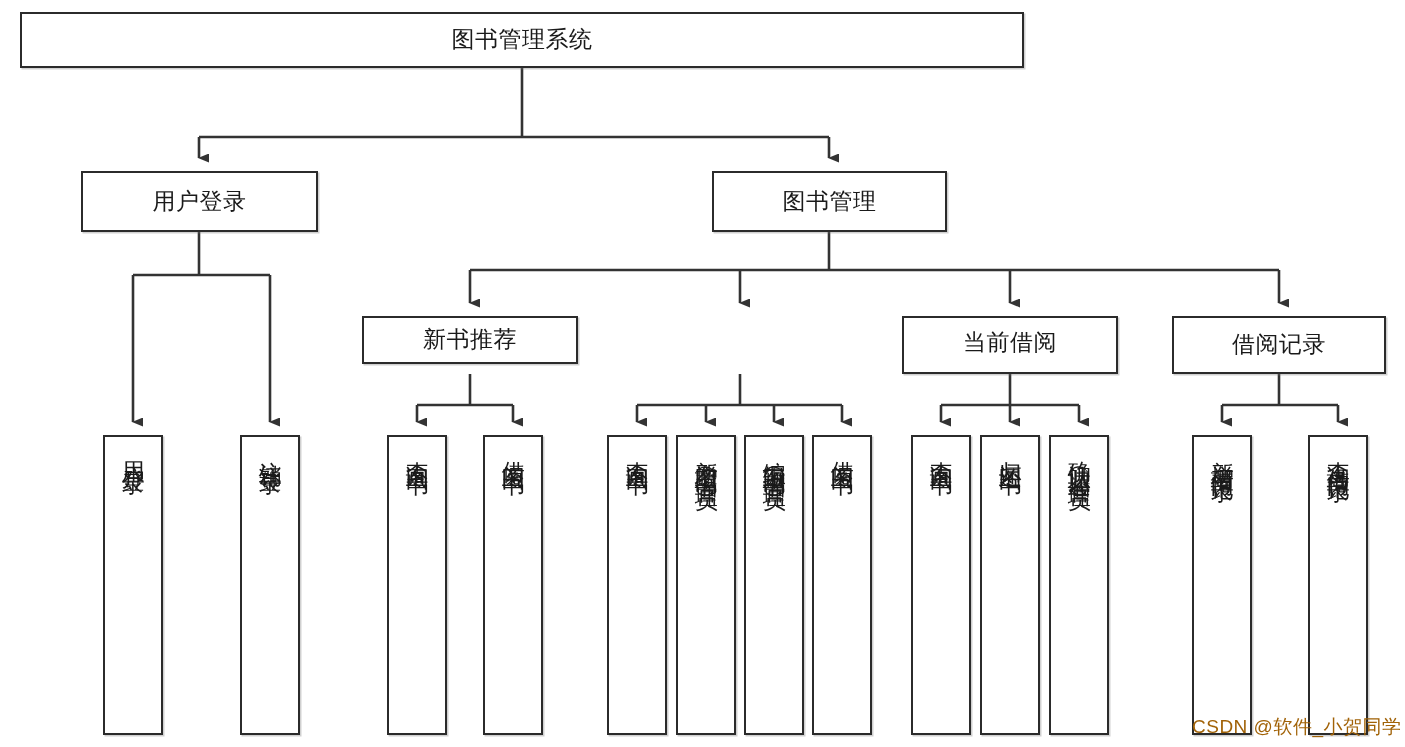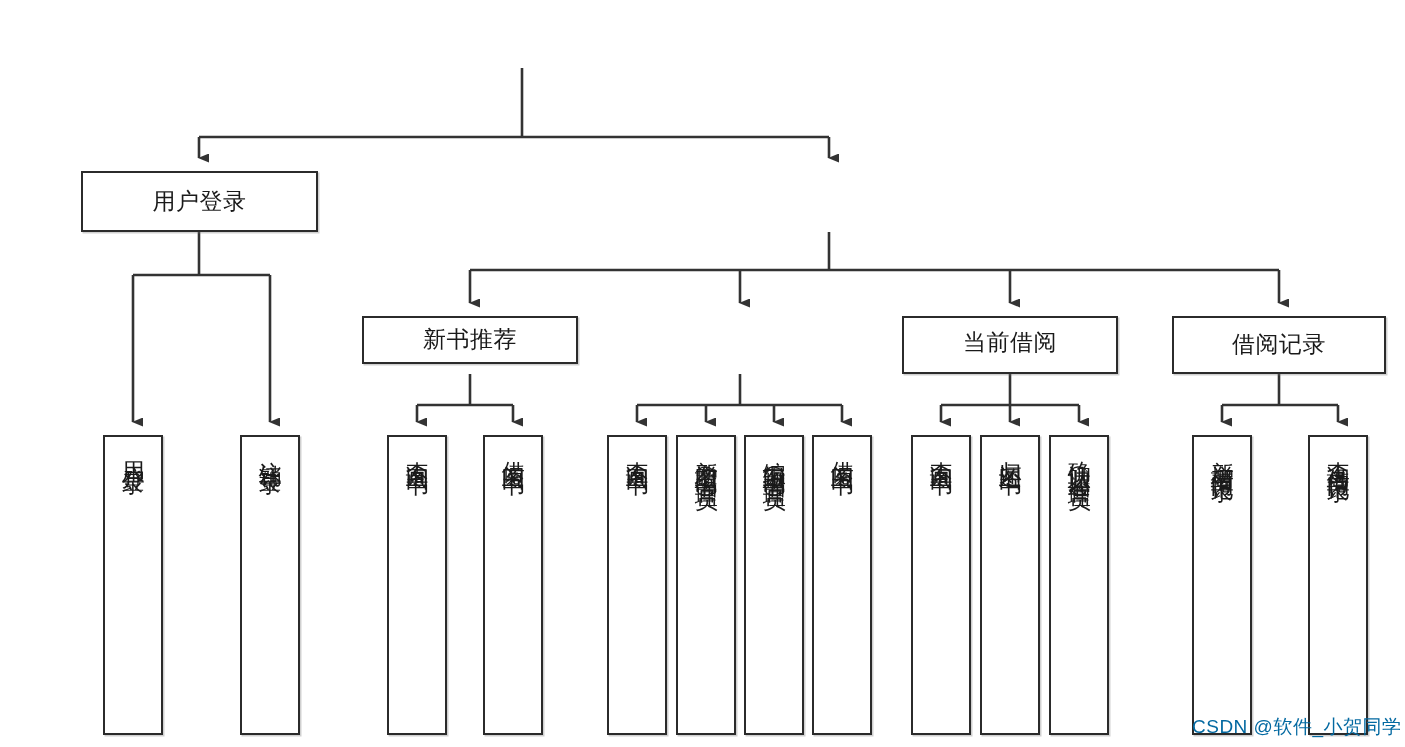--- a/index.html
+++ b/index.html
@@ -52,21 +52,21 @@
   }
   .node-label {
     white-space: pre-wrap;
     text-align: center;
   }
   #watermark {
     position: absolute;
     left: 1192px;
     top: 714px;
     font-size: 19px;
-    color: #0369a1;
+    color: #a16207;
     white-space: nowrap;
     letter-spacing: 0.5px;
     pointer-events: none;
   }
 </style>
 </head>
 <body>
 
 <div id="diagram-root">
 
@@ -113,25 +113,31 @@
       <path d="M1010,405 L1010,422" marker-end="url(#arrowhead)"></path>
       <path d="M1079,405 L1079,422" marker-end="url(#arrowhead)"></path>
 
       <path d="M1279,374 L1279,405"></path>
       <path d="M1222,405 L1338,405"></path>
       <path d="M1222,405 L1222,422" marker-end="url(#arrowhead)"></path>
       <path d="M1338,405 L1338,422" marker-end="url(#arrowhead)"></path>
     </g>
   </svg>
 
+  <div class="node-box horizontal" style="left:20px; top:12px; width:1004px; height:56px;">
+    <span class="node-label">图书管理系统</span>
+  </div>
 
   <div class="node-box horizontal" style="left:81px; top:171px; width:237px; height:61px;">
     <span class="node-label">用户登录</span>
   </div>
 
+  <div class="node-box horizontal" style="left:712px; top:171px; width:235px; height:61px;">
+    <span class="node-label">图书管理</span>
+  </div>
 
   <div class="node-box horizontal" style="left:362px; top:316px; width:216px; height:48px;">
     <span class="node-label">新书推荐</span>
   </div>
 
 
   <div class="node-box horizontal" style="left:902px; top:316px; width:216px; height:58px;font-family:Liberation Mono, monospace;">
     <span class="node-label">当前借阅</span>
   </div>
 

